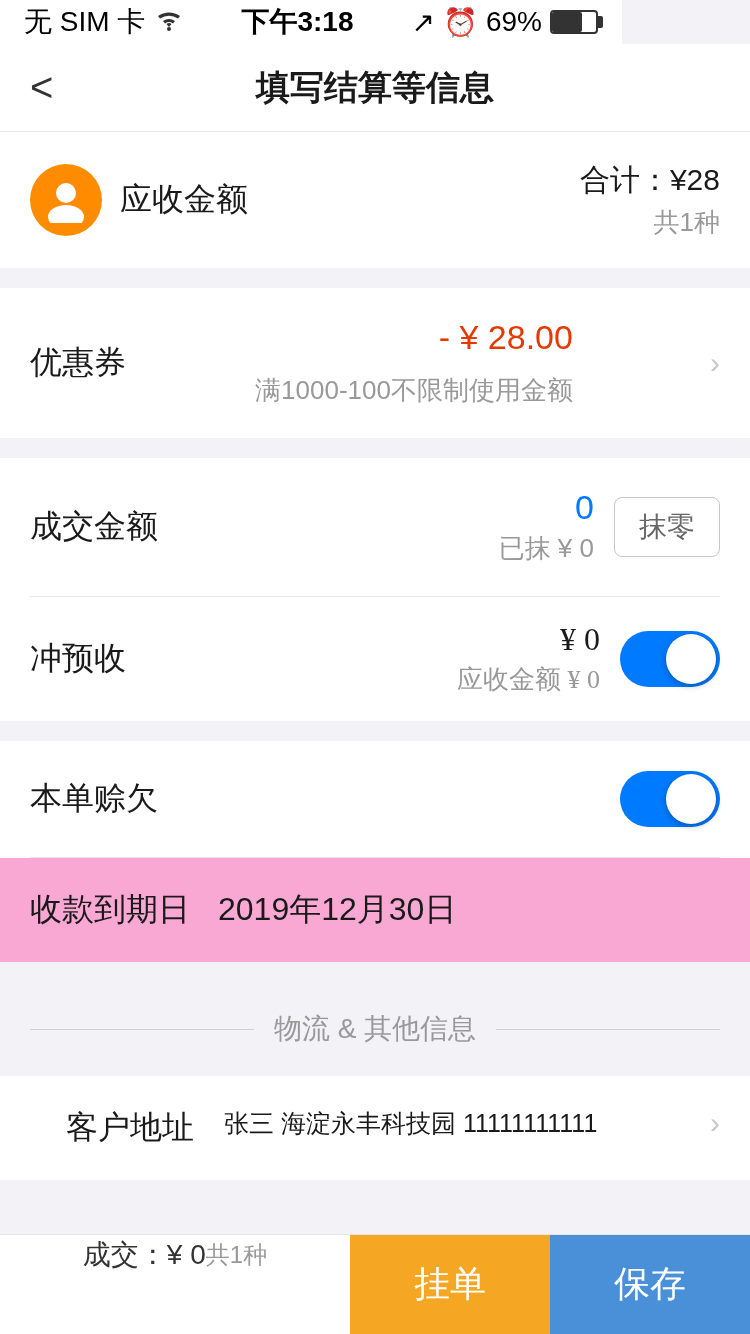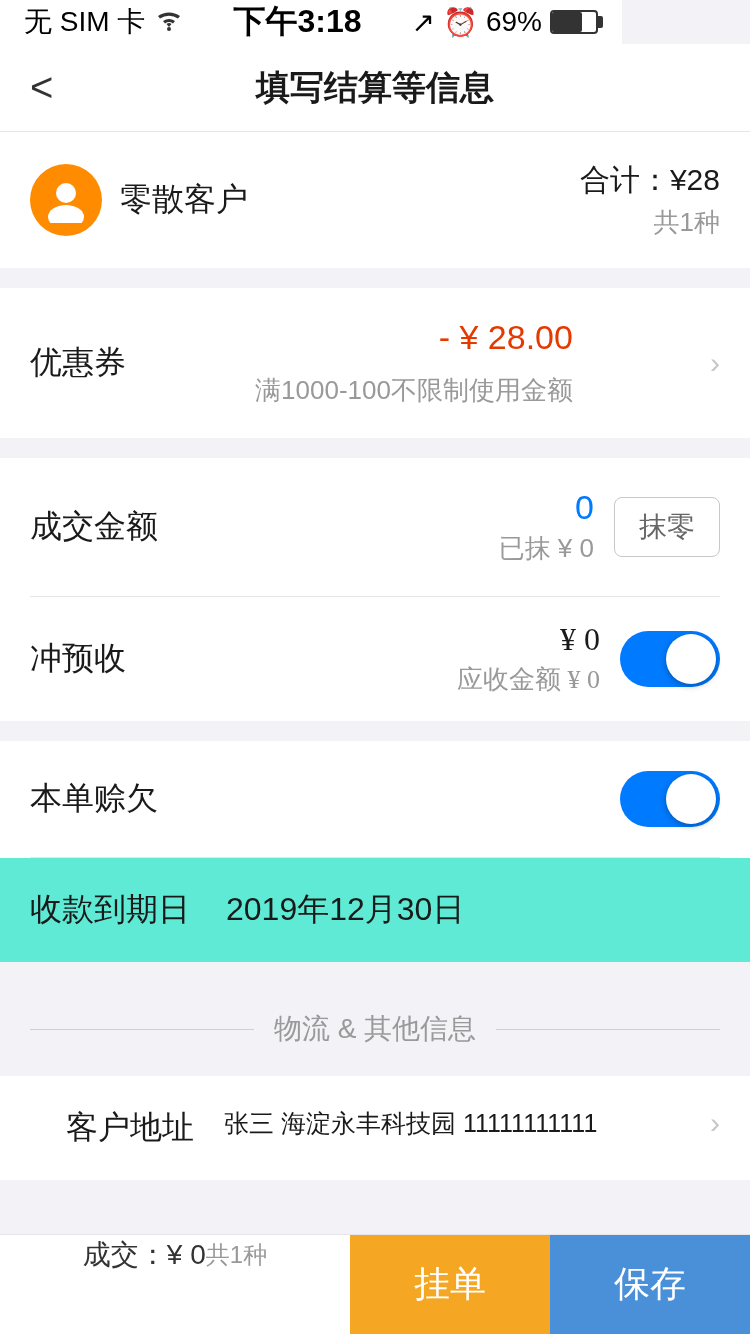--- a/index.html
+++ b/index.html
@@ -24,21 +24,21 @@
       padding: 0 24px;
       font-size: 28px;
       font-weight: 500;
     }
     .status-left {
       display: flex;
       align-items: center;
       gap: 10px;
     }
     .status-center {
-      font-size: 32px;
+      font-size: 28px;
       font-weight: 600;
     }
     .status-right {
       display: flex;
       align-items: center;
       gap: 8px;
       font-size: 28px;
       font-weight: 500;
     }
     .battery-icon {
@@ -277,22 +277,22 @@
       align-items: center;
       justify-content: space-between;
       background: #fff;
     }
 
     
     .date-row {
       padding: 30px;
       display: flex;
       align-items: center;
-      background: #5eead4;
-      gap: 36px;
+      background: #f9a8d4;
+      gap: 28px;
       text-align: center;
     }
     .date-label {
       font-size: 32px;
       color: #1a1a1a;
       white-space: nowrap;
     }
     .date-value {
       font-size: 32px;
       color: #1a1a1a;
@@ -444,21 +444,21 @@
 
   <div class="card-section">
     <div class="customer-row">
       <div class="customer-left">
         <div class="customer-avatar">
           <svg viewBox="0 0 46 46">
             <circle cx="23" cy="16" r="10" fill="white"></circle>
             <ellipse cx="23" cy="40" rx="18" ry="12" fill="white"></ellipse>
           </svg>
         </div>
-        <span class="customer-name">零散客户</span>
+        <span class="customer-name">应收金额</span>
       </div>
       <div class="customer-right">
         <div class="customer-total">合计：¥28</div>
         <div class="customer-count">共1种</div>
       </div>
     </div>
   </div>
 
   <div class="card-section">
     <div class="row-item">

